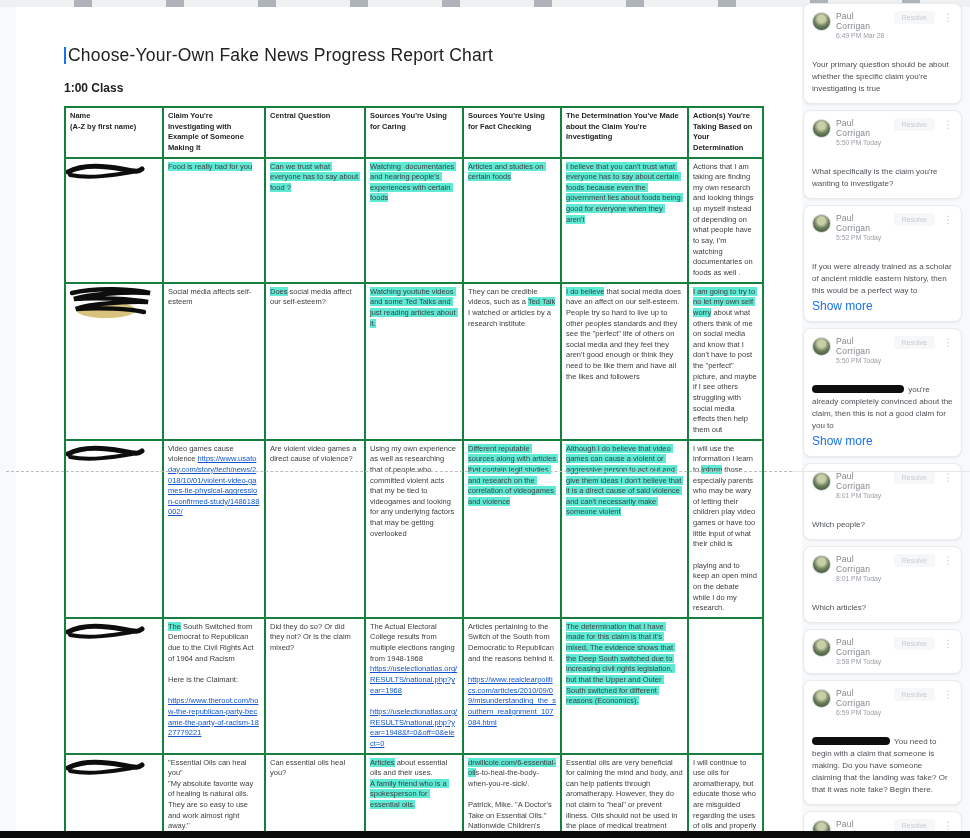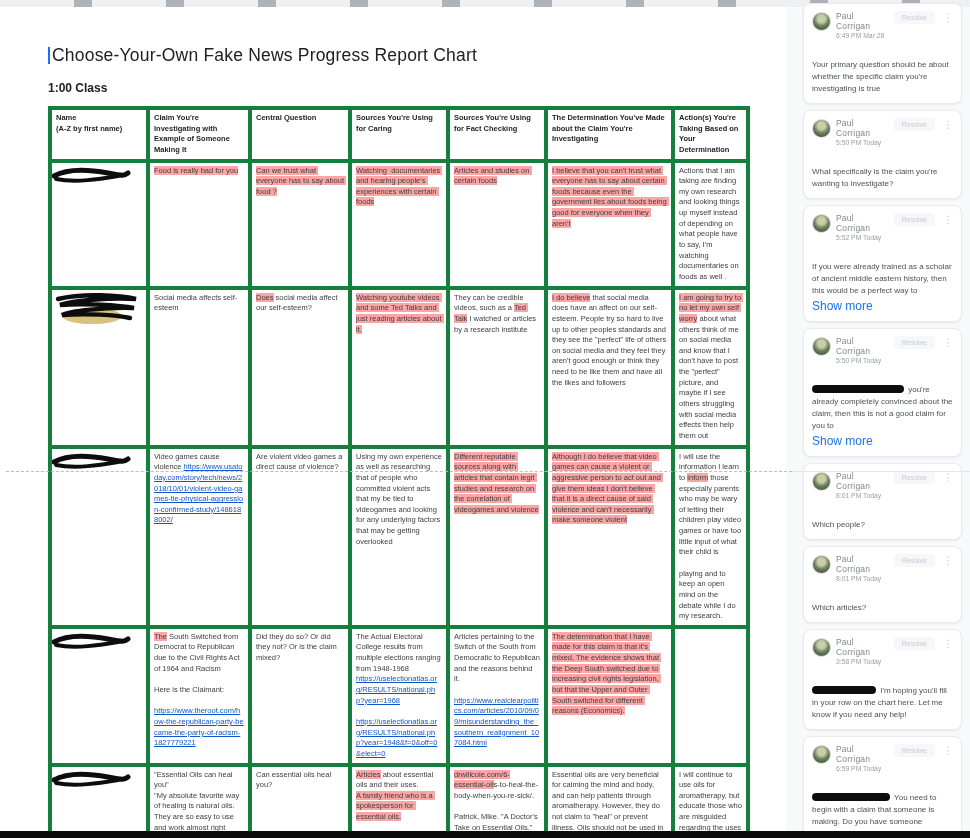--- a/index.html
+++ b/index.html
@@ -7,39 +7,39 @@
     width:970px;height:838px;overflow:hidden;position:relative;
     background:#f8f9fa;font-family:"Liberation Sans",sans-serif;
   }
   
   .top-strip{
     position:absolute;top:0;left:0;width:970px;height:7px;
     background:repeating-linear-gradient(90deg,#eef0f2 0 74px,#aeb3b9 74px 92px);
   }
   
   .page{
-    position:absolute;top:7px;left:0;width:786px;height:831px;
+    position:absolute;top:7px;left:16px;width:786px;height:831px;
     background:#ffffff;overflow:hidden;
   }
   .doc-title{
     margin:38px 0 0 48px;font-size:17.5px;color:#202124;letter-spacing:.2px;
   }
   .caret{display:inline-block;width:2px;height:17px;background:#1a73e8;margin-right:2px;vertical-align:-3px}
   .class-label{margin:15px 0 11px 48px;font-size:12px;font-weight:bold;color:#202124}
   table.chart{
     border-collapse:collapse;table-layout:fixed;margin-left:48px;width:700px;
     font-size:7.5px;color:#3f4043;
   }
   table.chart th, table.chart td{
-    border:4px solid #15803d;vertical-align:top;text-align:left;
+    border:2px solid #15803d;vertical-align:top;text-align:left;
     padding:3px 4px;line-height:1.42;white-space:pre-wrap;
     word-wrap:break-word;overflow-wrap:break-word;overflow:hidden;
   }
   table.chart th{font-weight:bold;color:#242528}
-  .seg-hl{background:#fca5a5}
+  .seg-hl{background:#5eead4}
   .seg-link{color:#1155cc;text-decoration:underline;word-break:break-all}
   .seg-link-hl{color:#1155cc;text-decoration:underline;background:#fbe7a3;word-break:break-all}
   .redact{display:inline-block;height:8px;background:#0d0d0d;border-radius:4px;vertical-align:middle;margin:0 2px 1px 0}
   .name-cell{position:relative}
   .name-cell svg{display:block;margin:-1px 0 0 -6px;overflow:visible}
   
   .page-break{position:absolute;left:6px;top:471px;width:786px;border-top:1px dashed #bdbdbd;z-index:4}
   .page-break-ext{position:absolute;left:792px;top:471px;width:178px;border-top:1px solid #e4e6e9;z-index:4}
   
   .comments{
@@ -263,21 +263,20 @@
     <div class="comment-card">
       <div class="comment-head">
         <div class="avatar"></div>
         <div class="who">
           <div class="author">Paul Corrigan</div>
           <div class="time">3:58 PM Today</div>
         </div>
         <button class="resolve">Resolve</button>
         <div class="kebab">⋮</div>
       </div>
-      <div class="comment-text"><span class="redact" style="width: 64px;"></span><span> I'm hoping you'll fill in your row on the chart here. Let me know if you need any help!</span></div>
     </div>
     <div class="comment-card">
       <div class="comment-head">
         <div class="avatar"></div>
         <div class="who">
           <div class="author">Paul Corrigan</div>
           <div class="time">6:59 PM Today</div>
         </div>
         <button class="resolve">Resolve</button>
         <div class="kebab">⋮</div>

